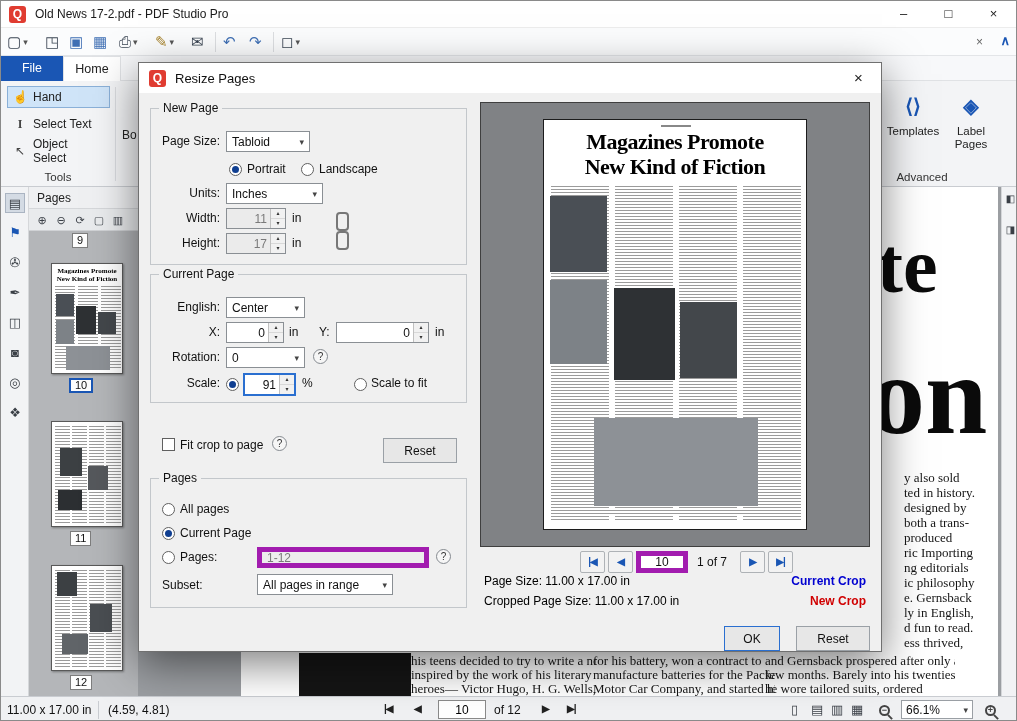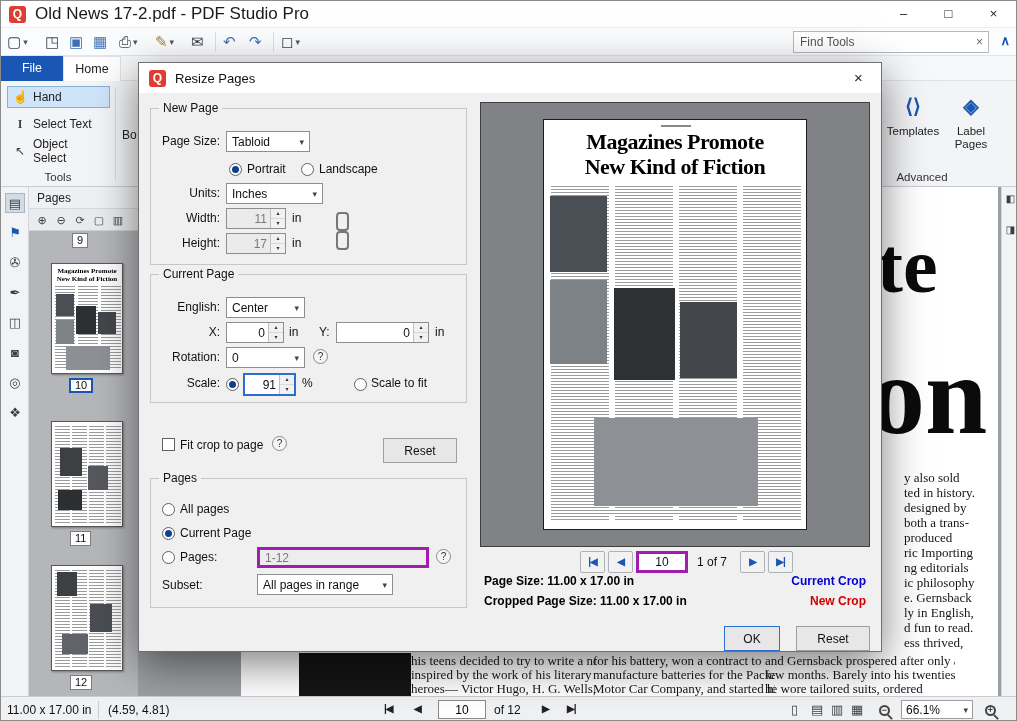--- a/index.html
+++ b/index.html
@@ -2,21 +2,21 @@
 <html><head>
 <meta charset="utf-8">
 <style>
 *{margin:0;padding:0;box-sizing:border-box}
 html,body{width:1017px;height:721px}
 body{font-family:"Liberation Sans",sans-serif;font-size:12px;color:#111;background:#777}
 .window{position:relative;width:1017px;height:721px;background:#fff;overflow:hidden;border:1px solid #8a8a8a}
 
 .titlebar{position:absolute;left:0;top:0;width:100%;height:27px;background:#fff;border-bottom:1px solid #ececec;display:flex;align-items:center}
 .applogo{width:17px;height:17px;margin-left:8px;background:#e03c31;color:#fff;font-weight:bold;font-size:12px;text-align:center;line-height:17px;border-radius:3px;flex:none}
-.titletext{margin-left:9px;font-size:17px;color:#1a1a1a}
+.titletext{margin-left:9px;font-size:12px;color:#1a1a1a}
 .winbtns{position:absolute;right:0;top:0;height:26px;display:flex}
 .winbtn{width:45px;text-align:center;line-height:26px;font-size:13px;color:#222}
 
 .qtoolbar{position:absolute;left:0;top:27px;width:100%;height:28px;background:#fbfcfd;border-bottom:1px solid #e3e5e8}
 .tbtn{position:absolute;top:2px;height:24px;display:flex;align-items:center;font-size:15px;color:#3c4654;padding:0 2px}
 .tbtn .caret{font-size:9px;margin-left:2px;color:#555}
 .tbtn.blue{color:#3f6fb4}
 .tbtn.gold{color:#a8842c}
 .tsep{position:absolute;top:4px;width:1px;height:20px;background:#dcdee1}
 .find{position:absolute;top:3px;right:27px;width:196px;height:22px;border:1px solid #b4b9bf;font-size:12px;padding:0 20px 0 6px;color:#333;font-family:inherit}
@@ -101,23 +101,23 @@
 .btn{position:absolute;background:#e7e7e7;border:1px solid #9aa0a6;font-size:12px;text-align:center;color:#111;display:flex;align-items:center;justify-content:center}
 .btn.def{border-color:#2a6fd0}
 .chain{position:absolute;width:12px;height:36px}
 .chain::before,.chain::after{content:"";position:absolute;left:1px;width:9px;height:15px;border:2px solid #777;border-radius:4px}
 .chain::before{top:0}
 .chain::after{top:19px}
 .pvw{position:absolute;left:341px;top:39px;width:390px;height:445px;background:#808285;border:1px solid #3f3f3f}
 .pvpage{position:absolute;left:62px;top:16px;width:264px;height:411px;background:#fff;border:1px solid #1c1c1c}
 .pvh{position:absolute;left:0;width:100%;text-align:center;font-family:"Liberation Serif",serif;font-weight:bold;color:#000;font-size:22px;line-height:24px;letter-spacing:-.5px}
 .navbtn{position:absolute;width:25px;height:22px;background:#f2f2f2;border:1px solid #aeb2b6;border-radius:2px;color:#1a56b4;font-size:10px;font-weight:bold;text-align:center;line-height:20px;letter-spacing:-1px}
-.fld{position:absolute;border:3px solid #a21caf;background:#fff;font-size:12px;text-align:center;font-family:inherit;color:#111}
+.fld{position:absolute;border:5px solid #a21caf;background:#fff;font-size:12px;text-align:center;font-family:inherit;color:#111}
 .fld.dis{background:#ededed;color:#7a7a7a}
-.sizetx{position:absolute;font-size:12px;font-weight:bold;color:#000;white-space:nowrap}
+.sizetx{position:absolute;font-size:12px;font-weight:normal;color:#000;white-space:nowrap}
 .croplink{position:absolute;font-size:12px;font-weight:bold;white-space:nowrap}
 
 .wm{position:absolute;left:226px;top:597px;z-index:20;display:flex;align-items:center;gap:8px;font-size:56px;font-weight:bold;letter-spacing:1px;color:rgba(206,208,211,.92);opacity:.72;text-shadow:1px 2px 3px rgba(80,80,80,.35);pointer-events:none}
 .wmbadge{width:46px;height:46px;border:5px solid rgba(206,208,211,.92);border-radius:50%;font-size:12px;letter-spacing:0;display:flex;align-items:center;justify-content:center;flex:none}
 </style>
 </head>
 <body>
 
 <div class="window">
 
@@ -161,21 +161,20 @@
         <span>↶</span>
       </span>
     <span class="tbtn blue" style="left:246px">
         <span>↷</span>
       </span>
     <span class="tsep" style="left:272px"></span>
     <span class="tbtn" style="left:278px">
         <span>◻</span>
         <span class="caret">▾</span>
       </span>
-    <input class="find" placeholder="Find Tools" style="">
     <span class="findx">×</span>
     <span class="ribchev">∧</span>
   </div>
 
   <div class="tabsrow">
     <span class="tab filetab">File</span>
     <span class="tab hometab">Home</span>
   </div>
 
   <div class="ribbon">

